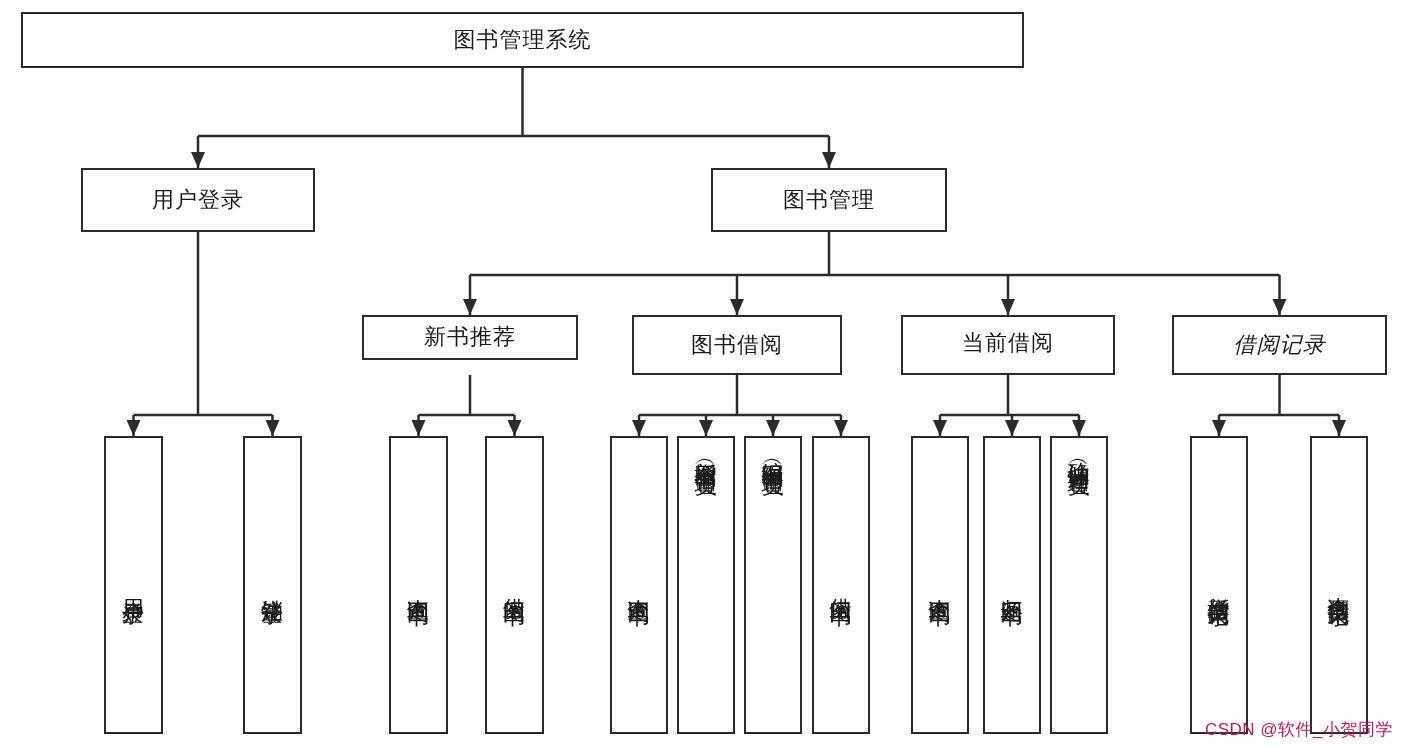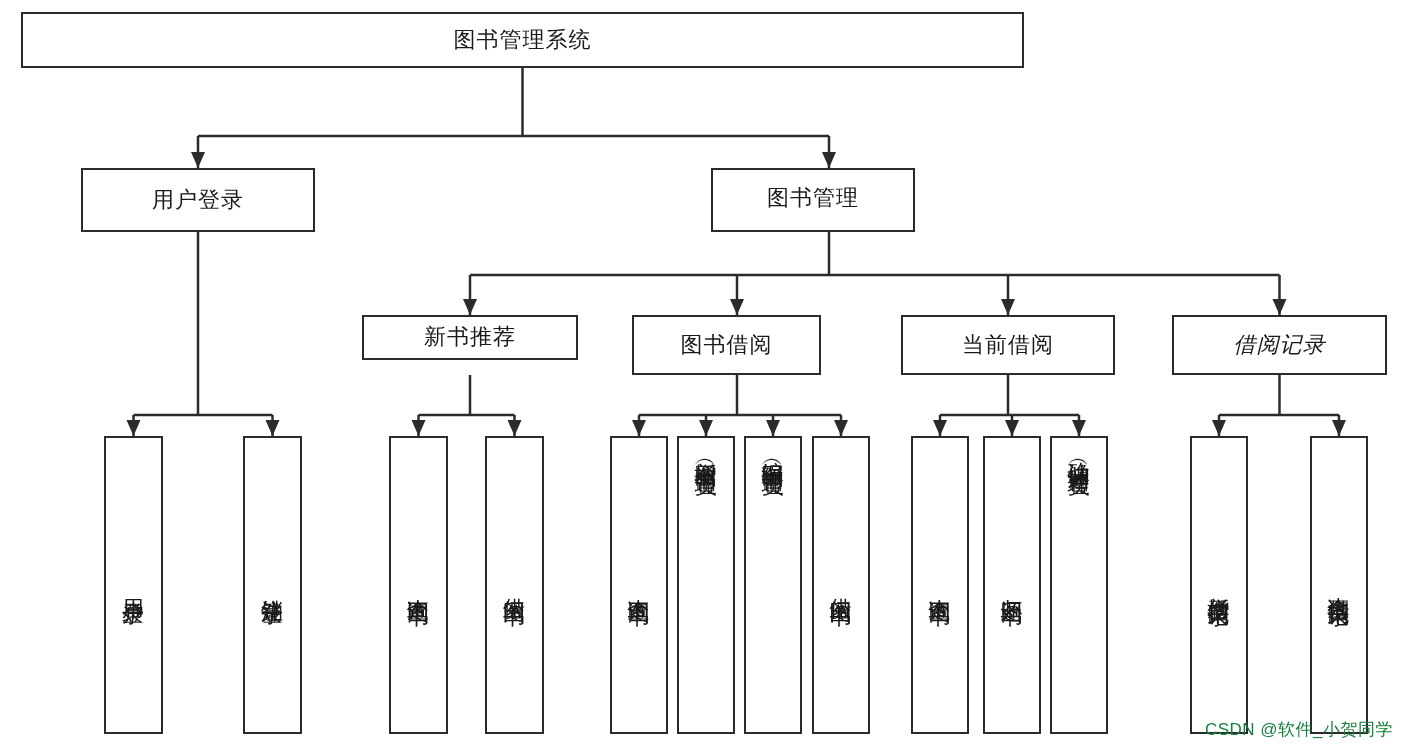--- a/index.html
+++ b/index.html
@@ -20,21 +20,21 @@
   .node-box.vertical{align-items:flex-start;padding-top:6px;}
   .node-box.vertical.centered{align-items:center;padding-top:0;}
   .node-box.vertical .node-label{
     writing-mode:vertical-rl;text-orientation:upright;
     font-size:22px;line-height:1.32;letter-spacing:2px;
     white-space:nowrap;
   }
   #edge-layer{position:absolute;left:0;top:0;width:1405px;height:747px;pointer-events:none;}
   #watermark{
     position:absolute;right:12px;bottom:6px;
-    font-size:17px;color:#15803d;white-space:nowrap;
+    font-size:17px;color:#be185d;white-space:nowrap;
     letter-spacing:0.5px;
   }
 </style>
 </head>
 <body>
 
 <div id="diagram-root">
   <svg id="edge-layer" viewBox="0 0 1405 747" width="1405" height="747">
       <line x1="522.5" y1="68" x2="522.5" y2="136" stroke="#2b2b2b" stroke-width="2.5"></line>
       <line x1="198" y1="136" x2="829" y2="136" stroke="#2b2b2b" stroke-width="2.5"></line>
@@ -89,30 +89,30 @@
       <line x1="1339" y1="415" x2="1339" y2="436" stroke="#2b2b2b" stroke-width="2.5"></line>
       <polygon points="1332,420 1346,420 1339,436" fill="#2b2b2b"></polygon>
     </svg>
   <div id="node-layer">
       <div class="node-box horizontal" style="left: 21px; top: 12px; width: 1003px; height: 56px; border-color: rgb(43, 43, 43); background: rgb(255, 255, 255);">
         <span class="node-label">图书管理系统</span>
       </div>
       <div class="node-box horizontal" style="left: 81px; top: 168px; width: 234px; height: 64px; border-color: rgb(43, 43, 43); background: rgb(255, 255, 255);">
         <span class="node-label">用户登录</span>
       </div>
-      <div class="node-box horizontal" style="left: 711px; top: 168px; width: 204px; height: 64px; border-color: rgb(43, 43, 43); background: rgb(255, 255, 255); font-family: Liberation Mono, monospace;">
+      <div class="node-box horizontal" style="left: 711px; top: 168px; width: 236px; height: 64px; border-color: rgb(43, 43, 43); background: rgb(255, 255, 255);">
         <span class="node-label">图书管理</span>
       </div>
       <div class="node-box horizontal" style="left: 362px; top: 315px; width: 216px; height: 45px; border-color: rgb(43, 43, 43); background: rgb(255, 255, 255);">
         <span class="node-label">新书推荐</span>
       </div>
-      <div class="node-box horizontal" style="left: 632px; top: 315px; width: 189px; height: 60px; border-color: rgb(43, 43, 43); background: rgb(255, 255, 255);">
+      <div class="node-box horizontal" style="left: 632px; top: 315px; width: 210px; height: 60px; border-color: rgb(43, 43, 43); background: rgb(255, 255, 255);">
         <span class="node-label">图书借阅</span>
       </div>
-      <div class="node-box horizontal" style="left: 901px; top: 315px; width: 214px; height: 60px; border-color: rgb(43, 43, 43); background: rgb(255, 255, 255);">
+      <div class="node-box horizontal" style="left: 901px; top: 315px; width: 214px; height: 60px; border-color: rgb(43, 43, 43); background: rgb(255, 255, 255); font-family: Liberation Mono, monospace;">
         <span class="node-label">当前借阅</span>
       </div>
       <div class="node-box horizontal" style="left: 1172px; top: 315px; width: 215px; height: 60px; border-color: rgb(43, 43, 43); background: rgb(255, 255, 255); font-style: italic;">
         <span class="node-label">借阅记录</span>
       </div>
       <div class="node-box vertical centered" style="left: 104px; top: 436px; width: 59px; height: 298px; border-color: rgb(43, 43, 43); background: rgb(255, 255, 255);">
         <span class="node-label">用户登录</span>
       </div>
       <div class="node-box vertical centered" style="left: 243px; top: 436px; width: 59px; height: 298px; border-color: rgb(43, 43, 43); background: rgb(255, 255, 255);">
         <span class="node-label">注销登录</span>

